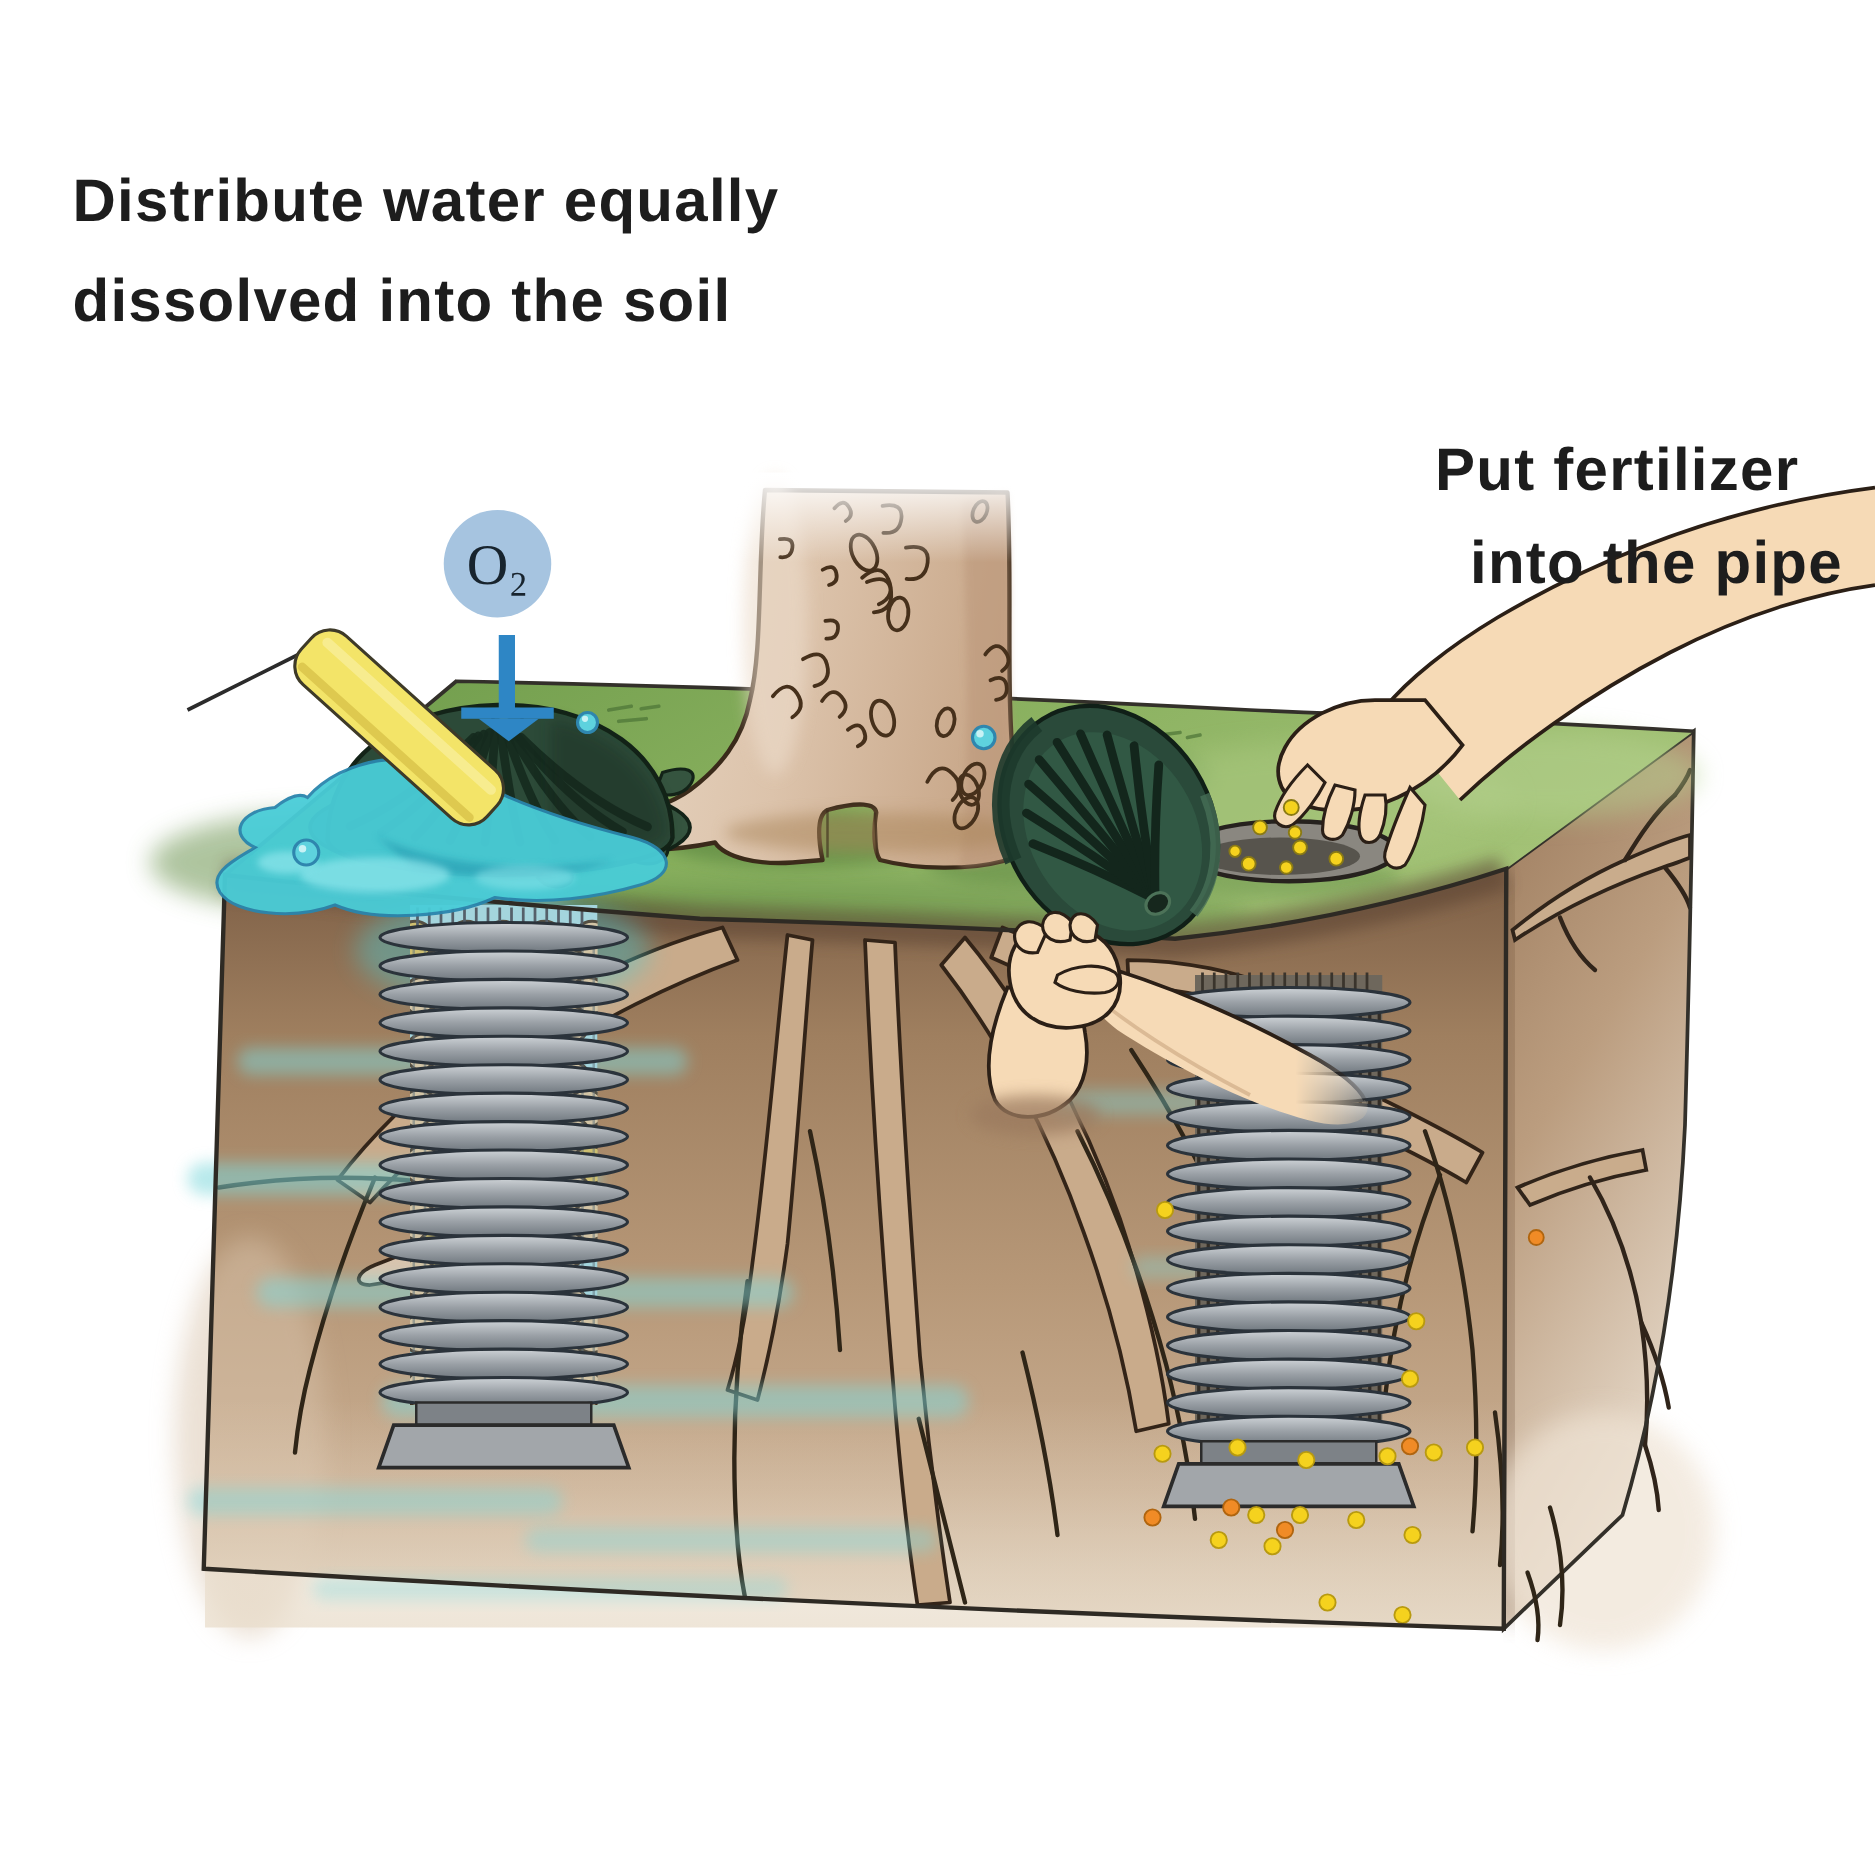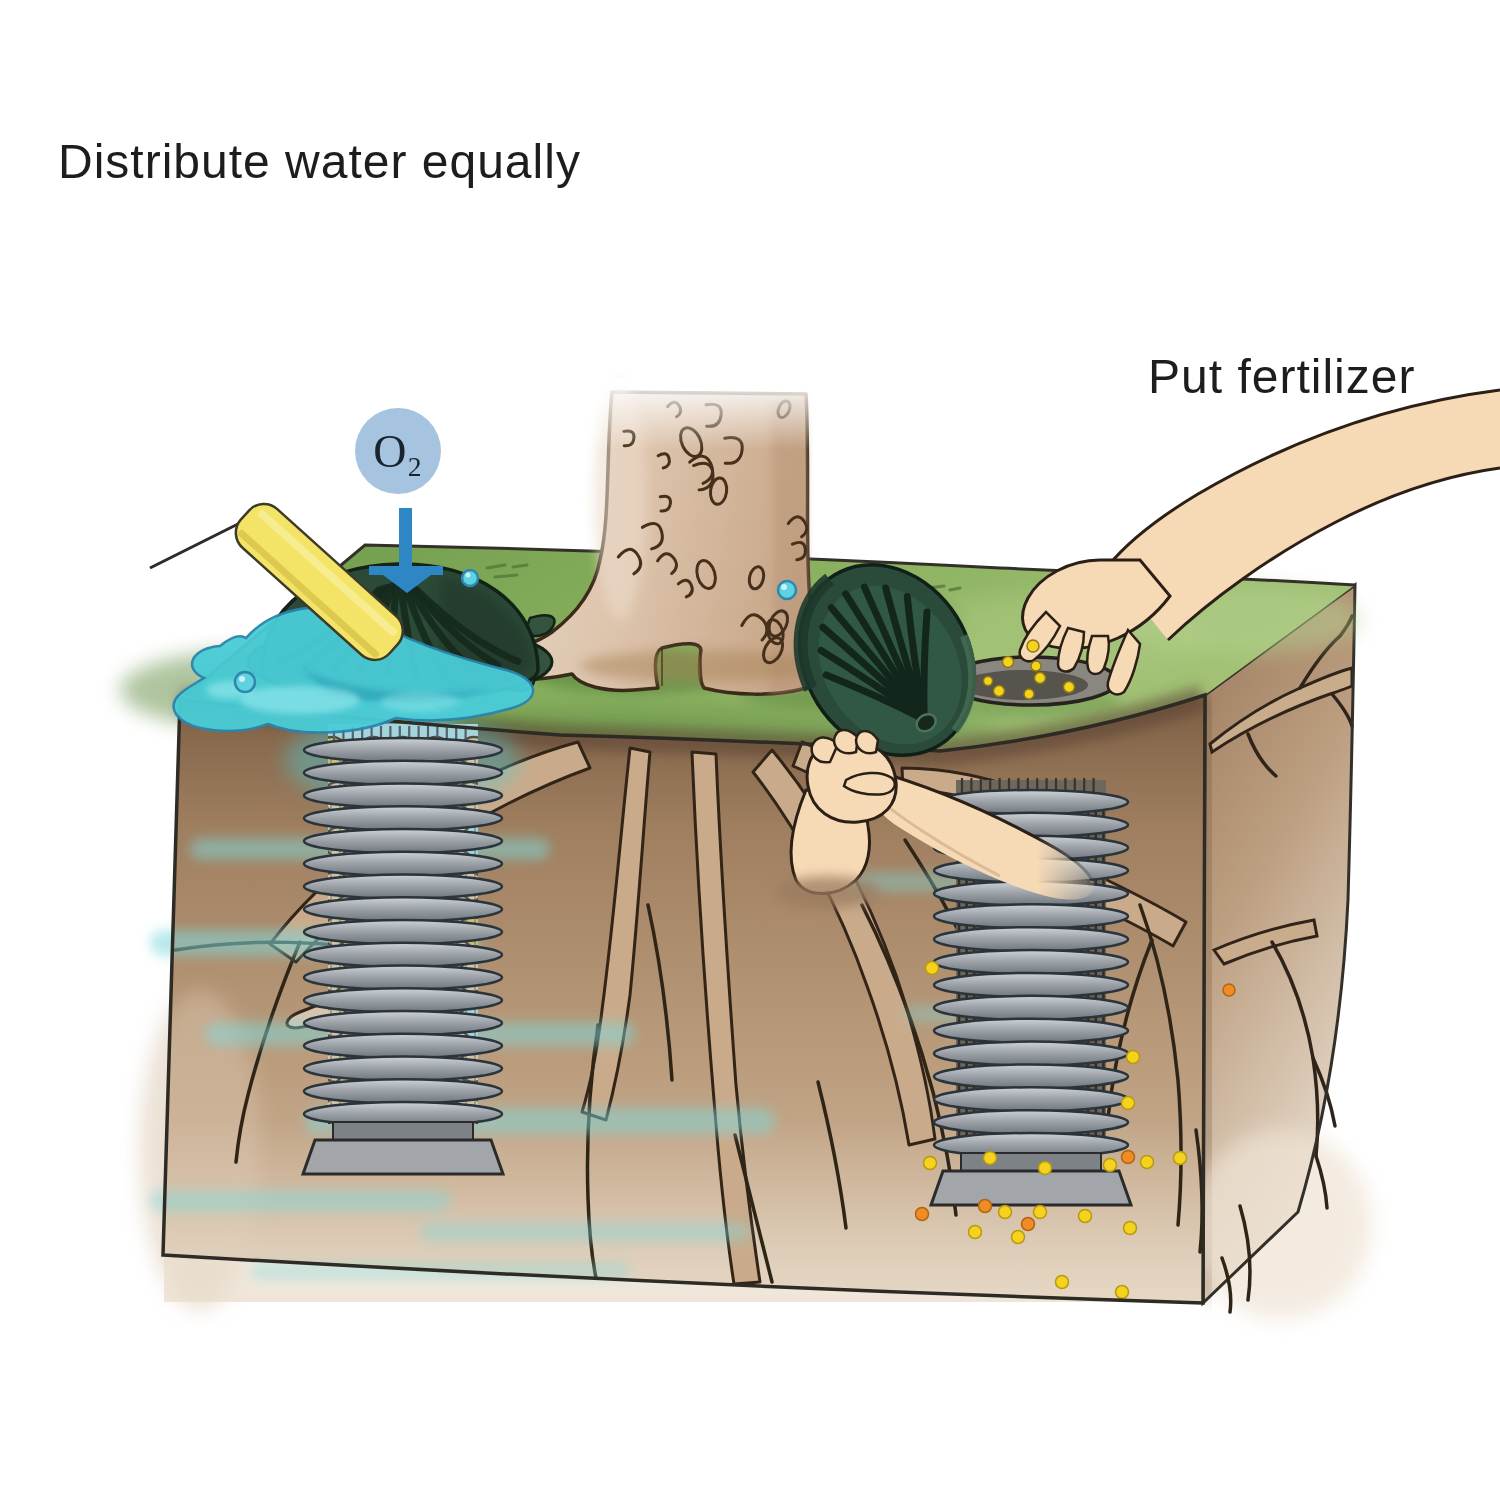--- a/index.html
+++ b/index.html
@@ -1,20 +1,20 @@
 <!DOCTYPE html>
 <html style="--text: #1d1d1d; --grass: #86ae5c; --grass-dark: #5e8a40; --soil-front: #a883644; --soil-front-top: #7a5c43; --soil-front-mid: #b79878; --soil-front-low: #d6c3ac; --soil-side: #bb9d7f; --water: #49cdd8; --cap-green: #2c4a38; --cap-green-light: #3f6750; --pipe-gray: #9aa0a6; --gravel-tan: #d7bd95; --hose: #f3e468; --o2-badge: #a6c4e0; --arrow-blue: #2e86c5; --pellet-yellow: #f5d21e; --pellet-orange: #f08b26; --skin: #f6dab6; --outline: #2e2a24;"><head>
 <meta charset="utf-8">
 <style>
   html,body{margin:0;padding:0;background:#ffffff;}
   #stage{position:relative;width:1500px;height:1500px;background:#fff;overflow:hidden;
          font-family:"Liberation Sans", sans-serif;}
   #stage svg{position:absolute;left:0;top:0;}
   .caption{position:absolute;color:var(--text,#1d1d1d);font-size:48px;line-height:80px;
-           letter-spacing:1px;font-weight:400;white-space:nowrap;}
+           letter-spacing:1px;font-weight:700;white-space:nowrap;}
   .caption-left{left:58px;top:122px;}
   .caption-right{left:1148px;top:340px;line-height:74px;}
   .caption-right .l2{margin-left:28px;}
 </style>
 </head>
 <body>
 
 <div id="stage">
 
 <svg width="1500" height="1500" viewBox="0 0 1500 1500">
@@ -552,17 +552,19 @@
     </g>
     <g fill="#f5d21e" stroke="#8a7a14" stroke-width="1.5">
       <circle cx="1033" cy="646" r="6"></circle>
           <circle cx="1036" cy="666" r="5"></circle>
     </g>
   </g>
 </svg>
 
   <div class="caption caption-left">
     <div>Distribute water equally</div>
+    <div>dissolved into the soil</div>
   </div>
   <div class="caption caption-right">
     <div>Put fertilizer</div>
+    <div class="l2">into the pipe</div>
   </div>
 </div>
 
 </body></html>

